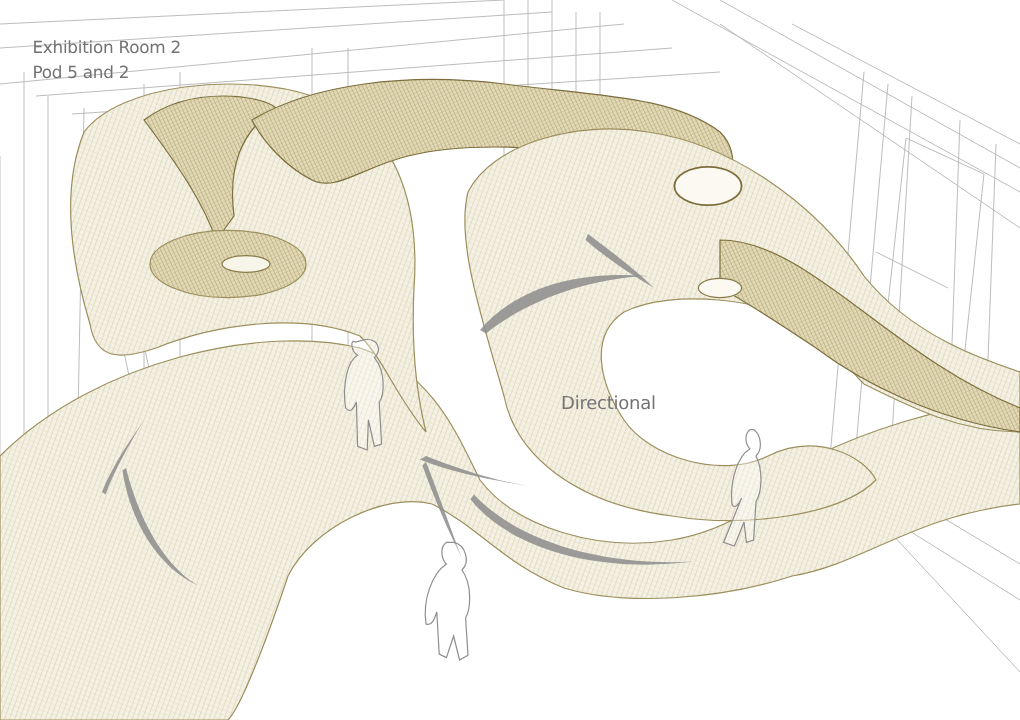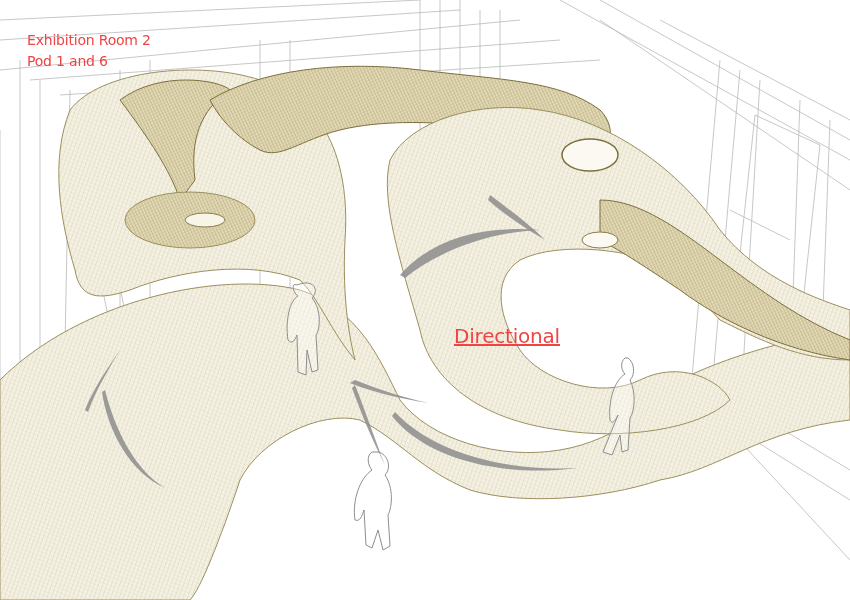--- a/index.html
+++ b/index.html
@@ -1,20 +1,20 @@
 <!DOCTYPE html>
 <html><head>
   <meta charset="utf-8">
   <style>
     html, body { margin: 0; padding: 0; background: #ffffff; }
     body { width: 850px; height: 600px; overflow: hidden; position: relative; font-family: "DejaVu Sans", sans-serif; }
     .canvas { position: absolute; left: 0; top: 0; width: 850px; height: 600px; }
-    .label { position: absolute; color: #ef4444; font-family: "DejaVu Sans", sans-serif; font-size: 14px; line-height: 21px; letter-spacing: -0.2px; }
+    .label { position: absolute; color: #737373; font-family: "DejaVu Sans", sans-serif; font-size: 14px; line-height: 21px; letter-spacing: -0.2px; }
     .title-block { left: 27px; top: 30px; }
-    .center-label { left: 452px; top: 325px; text-align: center; width: 110px; font-size: 20px; line-height: 22px; text-decoration: underline; }
+    .center-label { left: 452px; top: 325px; text-align: center; width: 110px; font-size: 15px; line-height: 22px; }
     .ribbon { fill: url(#meshLight); stroke: #9c8f5e; stroke-width: 1; }
     .ribbon-dark { fill: url(#meshDark); stroke: #7d6f3d; stroke-width: 1; }
     .wire { fill: none; stroke: #b9b9b9; stroke-width: 0.8; }
     .arrow { fill: #8c8c8c; opacity: 0.85; }
     .person { fill: #ffffff; fill-opacity: 0.35; stroke: #8e8e8e; stroke-width: 1; }
   </style>
 </head>
 <body>
 
 <svg class="canvas" viewBox="0 0 850 600" xmlns="http://www.w3.org/2000/svg">
@@ -79,18 +79,18 @@
 
   <g>
     <path class="person" d="M296 285 C292 282, 292 292, 298 296 C290 300, 285 320, 288 340 C292 345, 295 340, 297 335 L298 372 L306 375 L307 350 L312 372 L318 370 L316 335 C320 330, 322 310, 312 298 C318 292, 316 282, 304 283 Z"></path>
     <path class="person" d="M372 452 C366 456, 368 466, 372 470 C360 478, 352 500, 355 520 C360 522, 362 516, 364 510 L366 545 L372 548 L378 530 L383 550 L390 546 L388 515 C392 508, 394 488, 385 475 C392 468, 388 454, 378 452 Z"></path>
     <path class="person" d="M625 358 C620 362, 621 370, 625 374 C615 380, 608 400, 610 420 C612 425, 616 420, 618 415 L603 452 L612 455 L620 435 L622 452 L628 450 L630 418 C635 410, 636 392, 630 380 C636 374, 634 362, 628 358 Z"></path>
   </g>
 </svg>
 
 <div class="label title-block">
   <div>Exhibition Room 2</div>
-  <div>Pod 1 and 6</div>
+  <div>Pod 5 and 2</div>
 </div>
 
 <div class="label center-label">
   <div>Directional</div>
 </div>
 
 </body></html>

